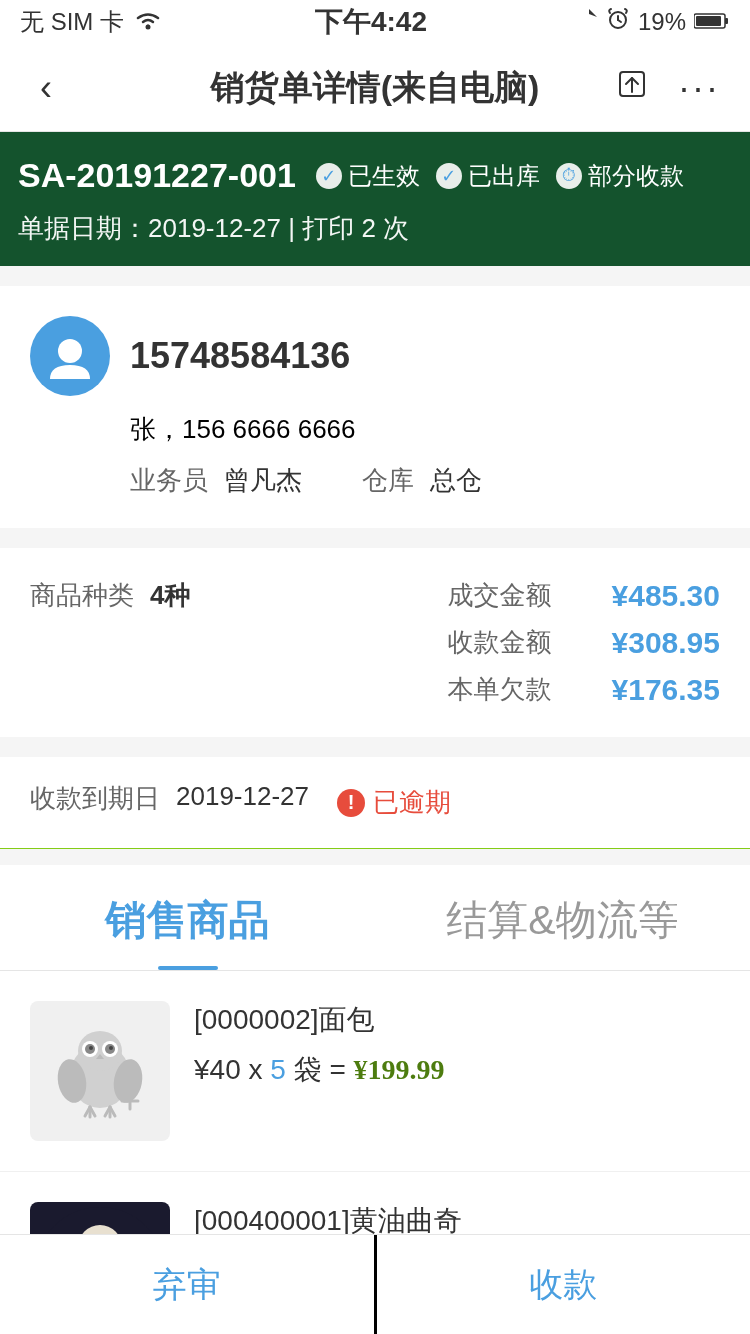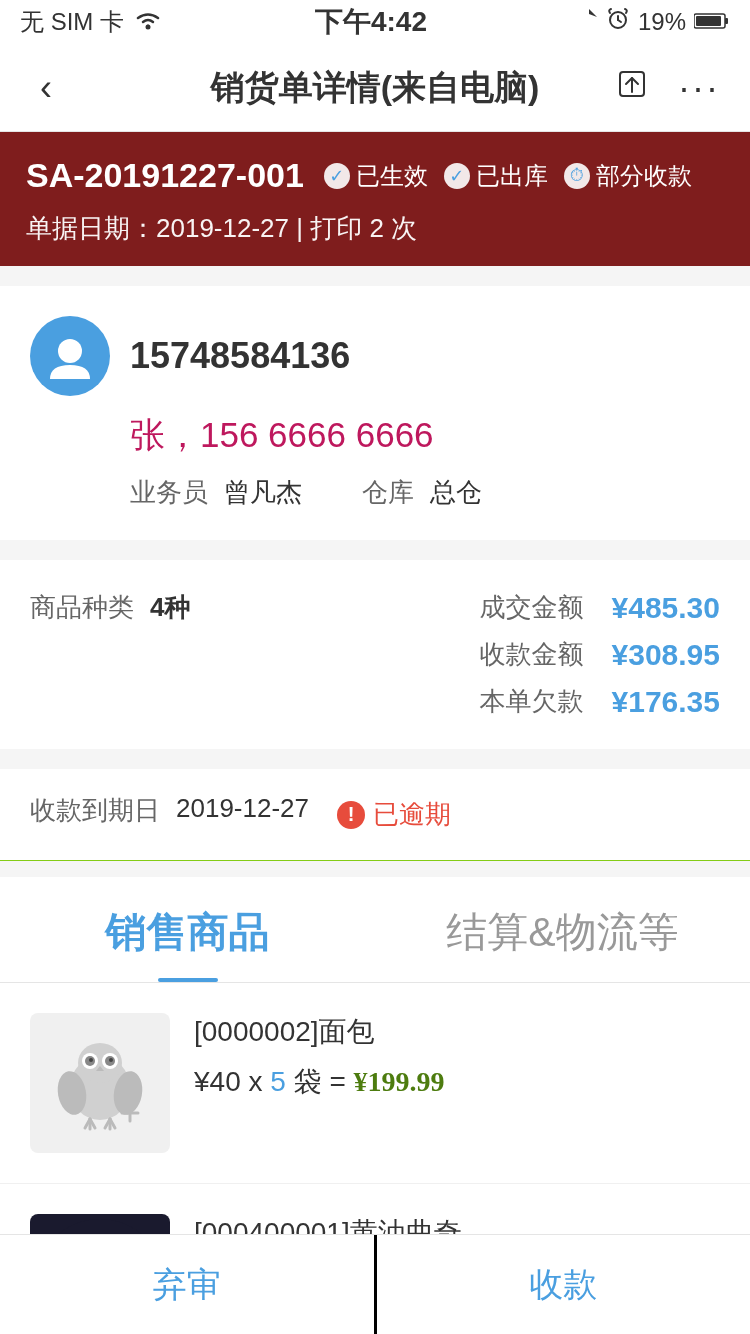--- a/index.html
+++ b/index.html
@@ -59,22 +59,22 @@
       gap: 30px;
     }
     .nav-icon {
       font-size: 32px;
       color: #333;
       cursor: pointer;
     }
 
     
     .order-banner {
-      background: #7f1d1d;
-      padding: 24px 26px 20px;
+      background: #14532d;
+      padding: 24px 18px 20px;
     }
     .banner-top {
       display: flex;
       align-items: center;
       gap: 20px;
       margin-bottom: 16px;
     }
     .order-id {
       font-size: 34px;
       font-weight: 700;
@@ -131,22 +131,22 @@
       align-items: center;
       justify-content: center;
       flex-shrink: 0;
     }
     .customer-name {
       font-size: 36px;
       font-weight: 600;
       color: #333;
     }
     .customer-info {
-      font-size: 35px;
-      color: #be185d;
+      font-size: 26px;
+      color: #000000;
       margin-left: 100px;
       margin-bottom: 16px;
     }
     .staff-row {
       display: flex;
       align-items: center;
       font-size: 26px;
       color: #666;
       margin-left: 100px;
     }
@@ -169,21 +169,21 @@
       align-items: center;
       gap: 16px;
     }
     .summary-label { font-size: 26px; color: #666; }
     .summary-count { font-size: 26px; color: #333; font-weight: 600; }
     .summary-right { text-align: right; }
     .summary-row {
       display: flex;
       justify-content: space-between;
       align-items: center;
-      gap: 28px;
+      gap: 60px;
       margin-bottom: 12px;
     }
     .summary-row-label { font-size: 26px; color: #666; }
     .summary-amount { font-size: 30px; color: #4A9FE0; font-weight: 600; }
 
     
     .due-section {
       background: #fff;
       padding: 24px 30px;
       margin-top: 20px;

